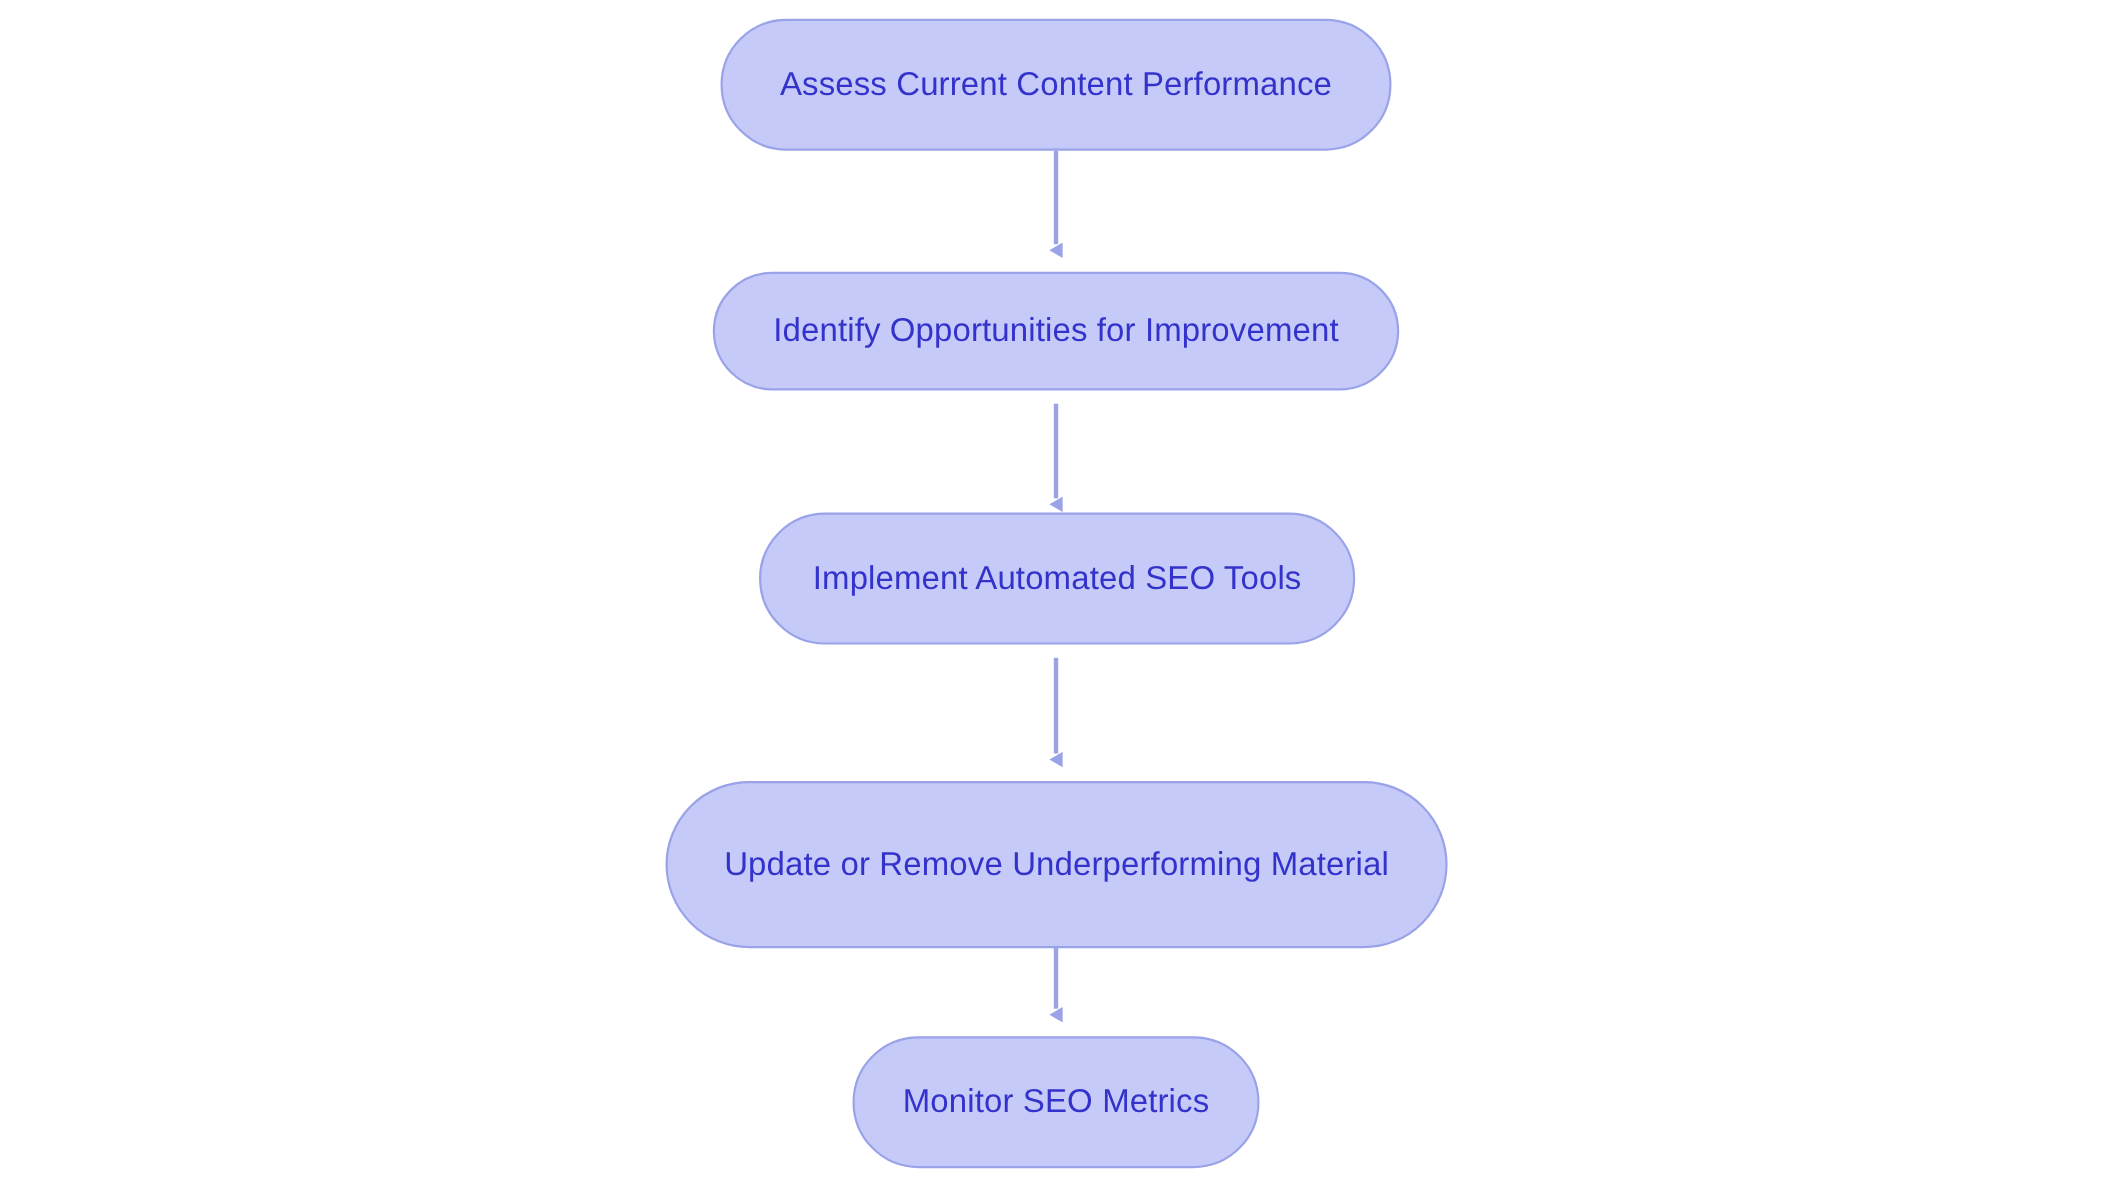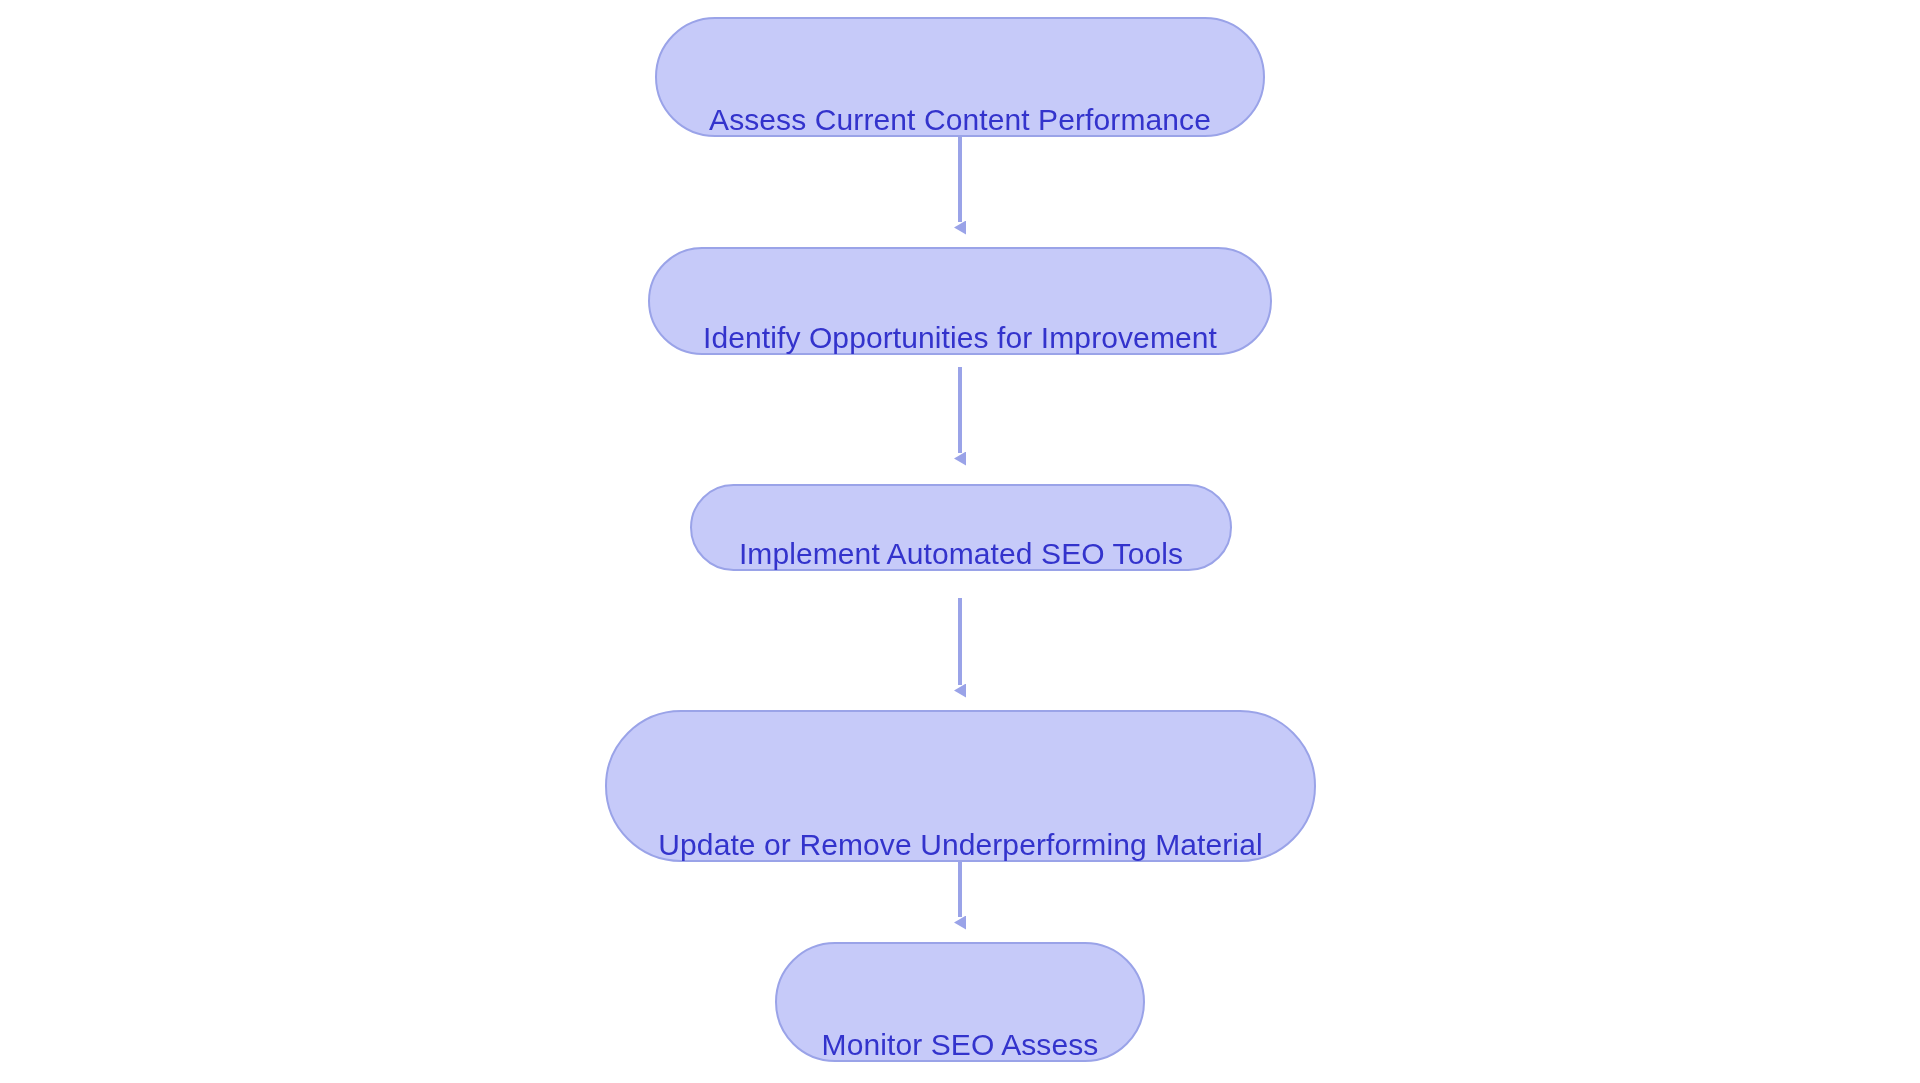--- a/index.html
+++ b/index.html
@@ -25,42 +25,42 @@
     left: 0;
     top: 0;
     width: 1920px;
     height: 1083px;
     display: block;
   }
   .node {
     position: absolute;
     box-sizing: border-box;
     display: flex;
-    align-items: flex-end;
+    align-items: center;
     justify-content: center;
     background: #c6caf9;
     border: 2px solid #9aa3e8;
     border-radius: 999px;
     z-index: 2;
   }
   .node-label {
     font-family: "Liberation Sans", sans-serif;
     font-size: 30px;
     font-weight: 400;
     color: #3333cc;
     letter-spacing: 0.1px;
     white-space: nowrap;
     line-height: 1;
     text-align: center;
     user-select: none;
   }
   
   .node-1 { left: 655px;  top: 17px;   width: 610px; height: 120px; }
   .node-2 { left: 648px;  top: 247px;  width: 624px; height: 108px; }
-  .node-3 { left: 690px;  top: 484px;  width: 542px; height: 87px; }
+  .node-3 { left: 690px;  top: 466px;  width: 542px; height: 120px; }
   .node-4 { left: 605px;  top: 710px;  width: 711px; height: 152px; }
   .node-5 { left: 775px;  top: 942px;  width: 370px; height: 120px; }
 </style>
 </head>
 <body>
 
 <div id="flow-canvas">
 
   <svg id="flow-svg" viewBox="0 0 1920 1083" xmlns="http://www.w3.org/2000/svg">
     <defs>
@@ -96,16 +96,16 @@
 
   <div class="node node-3">
     <span class="node-label">Implement Automated SEO Tools</span>
   </div>
 
   <div class="node node-4">
     <span class="node-label">Update or Remove Underperforming Material</span>
   </div>
 
   <div class="node node-5">
-    <span class="node-label">Monitor SEO Assess</span>
+    <span class="node-label">Monitor SEO Metrics</span>
   </div>
 
 </div>
 
 </body></html>

